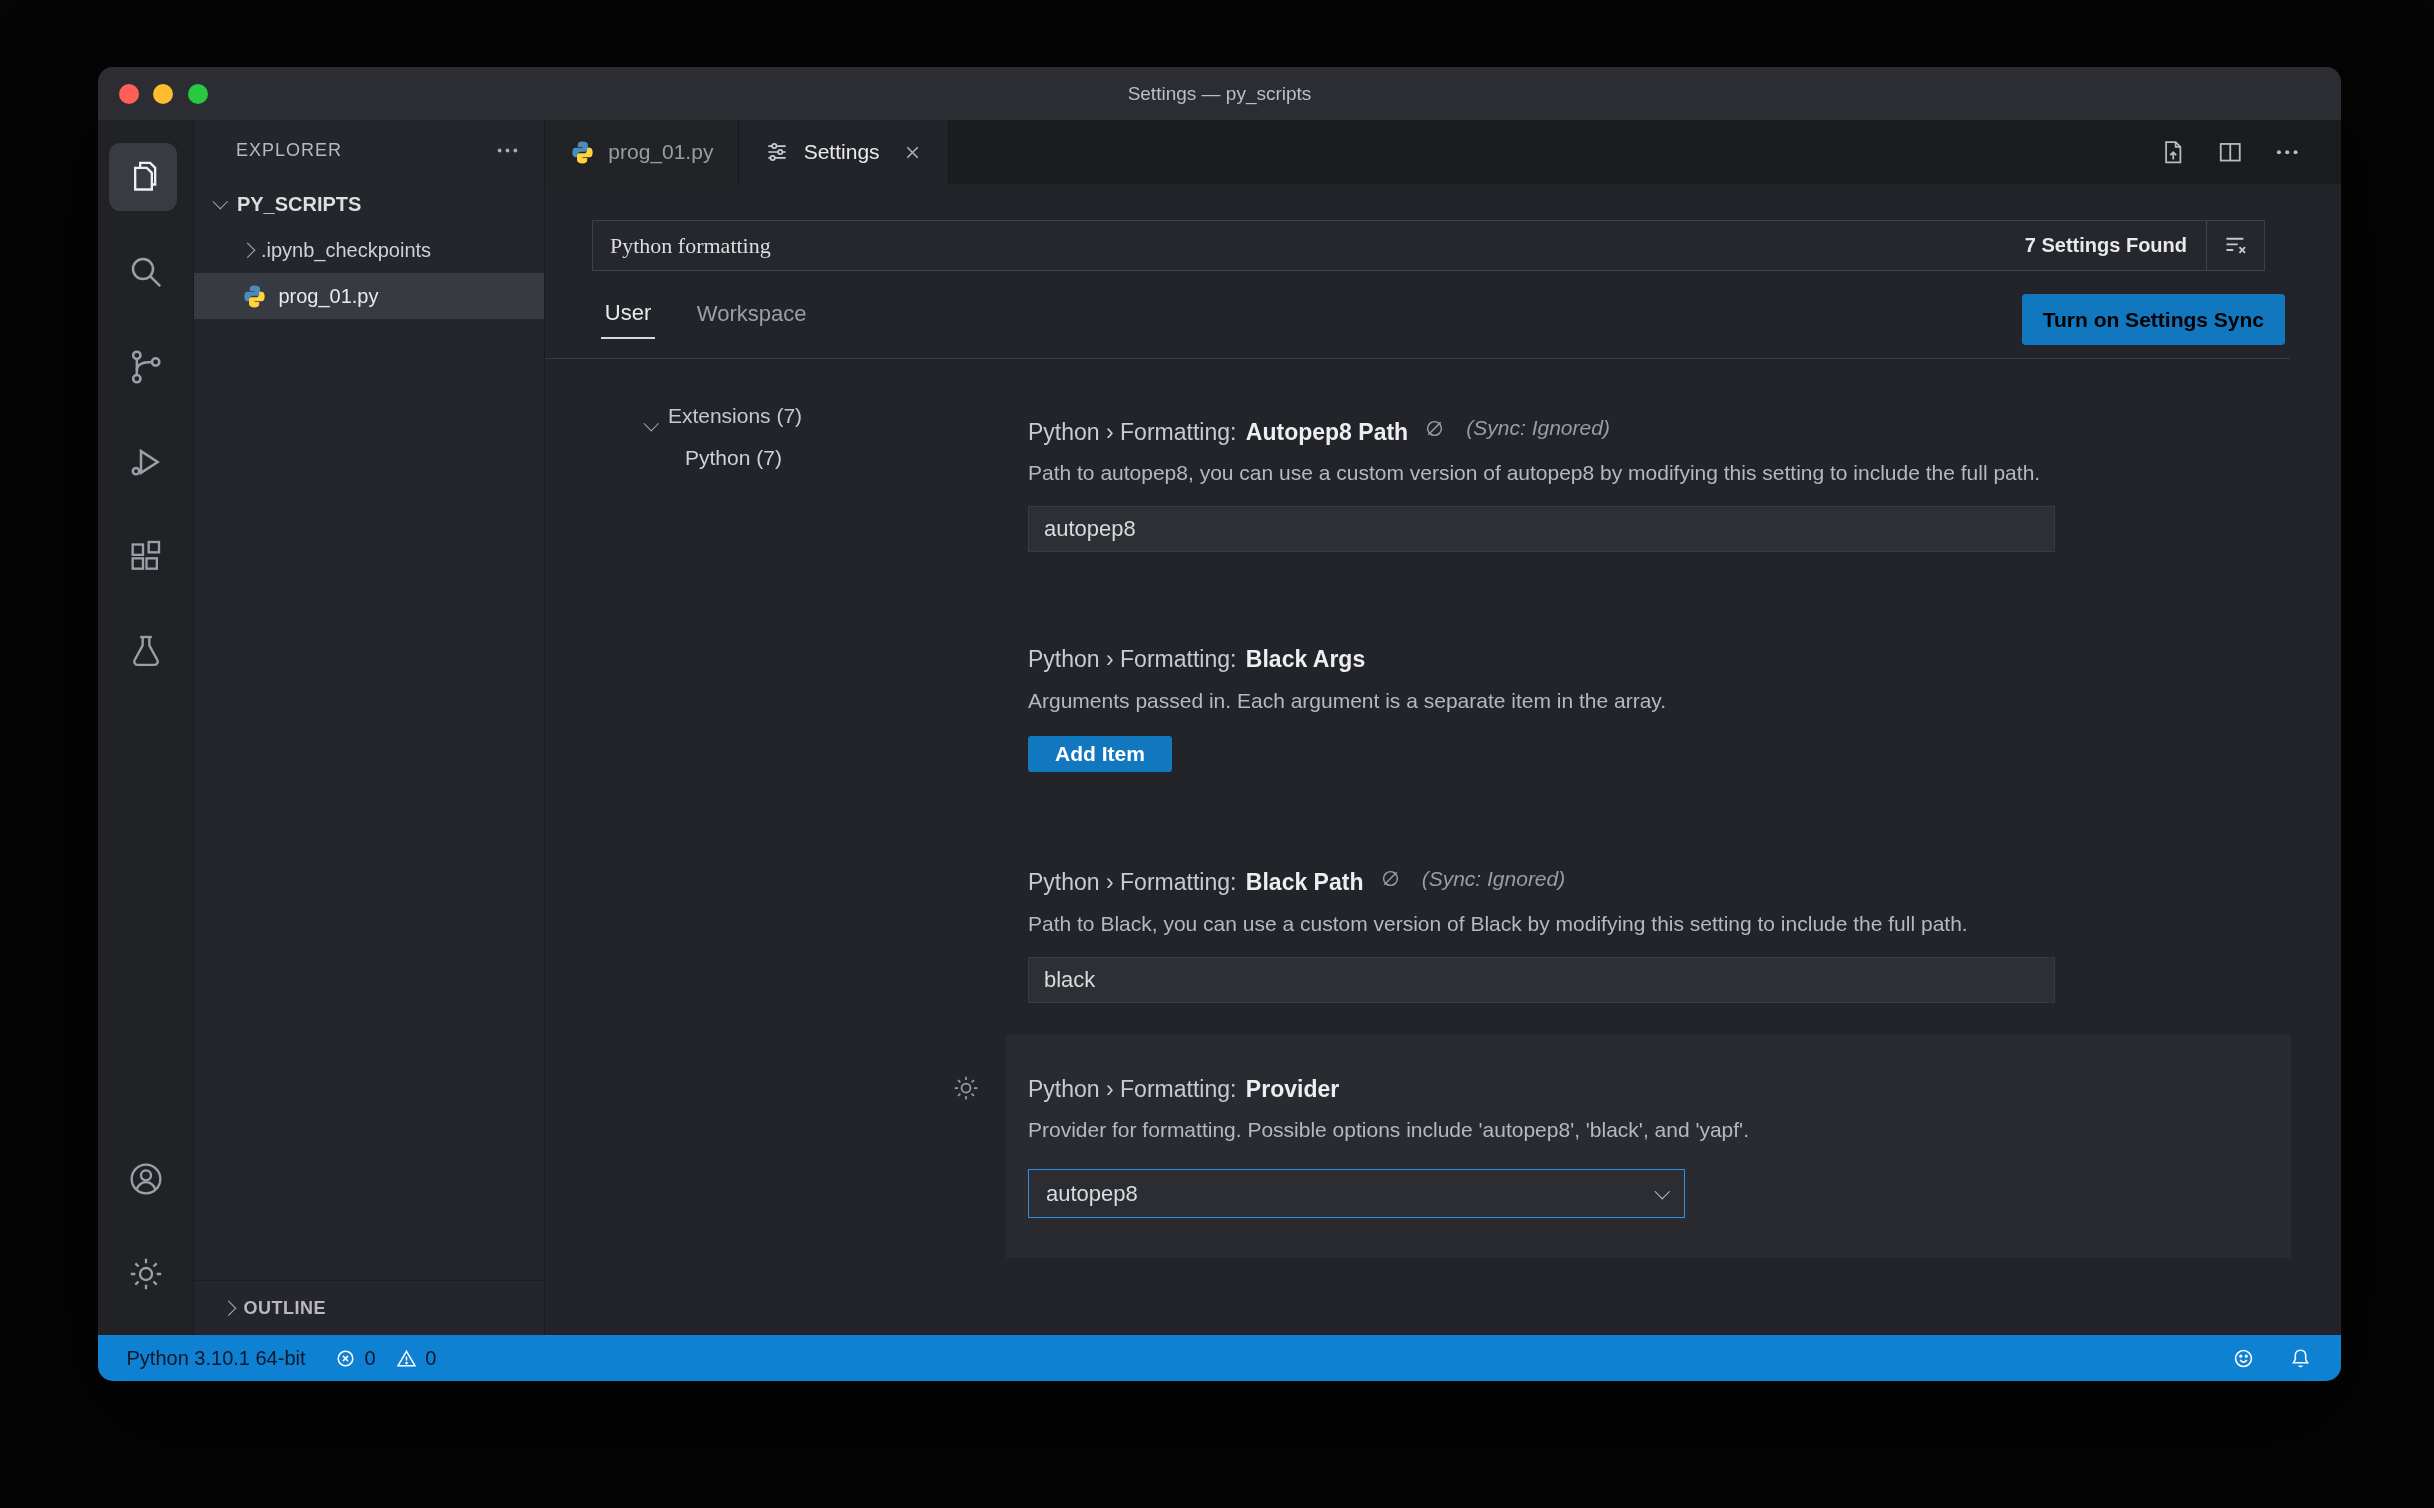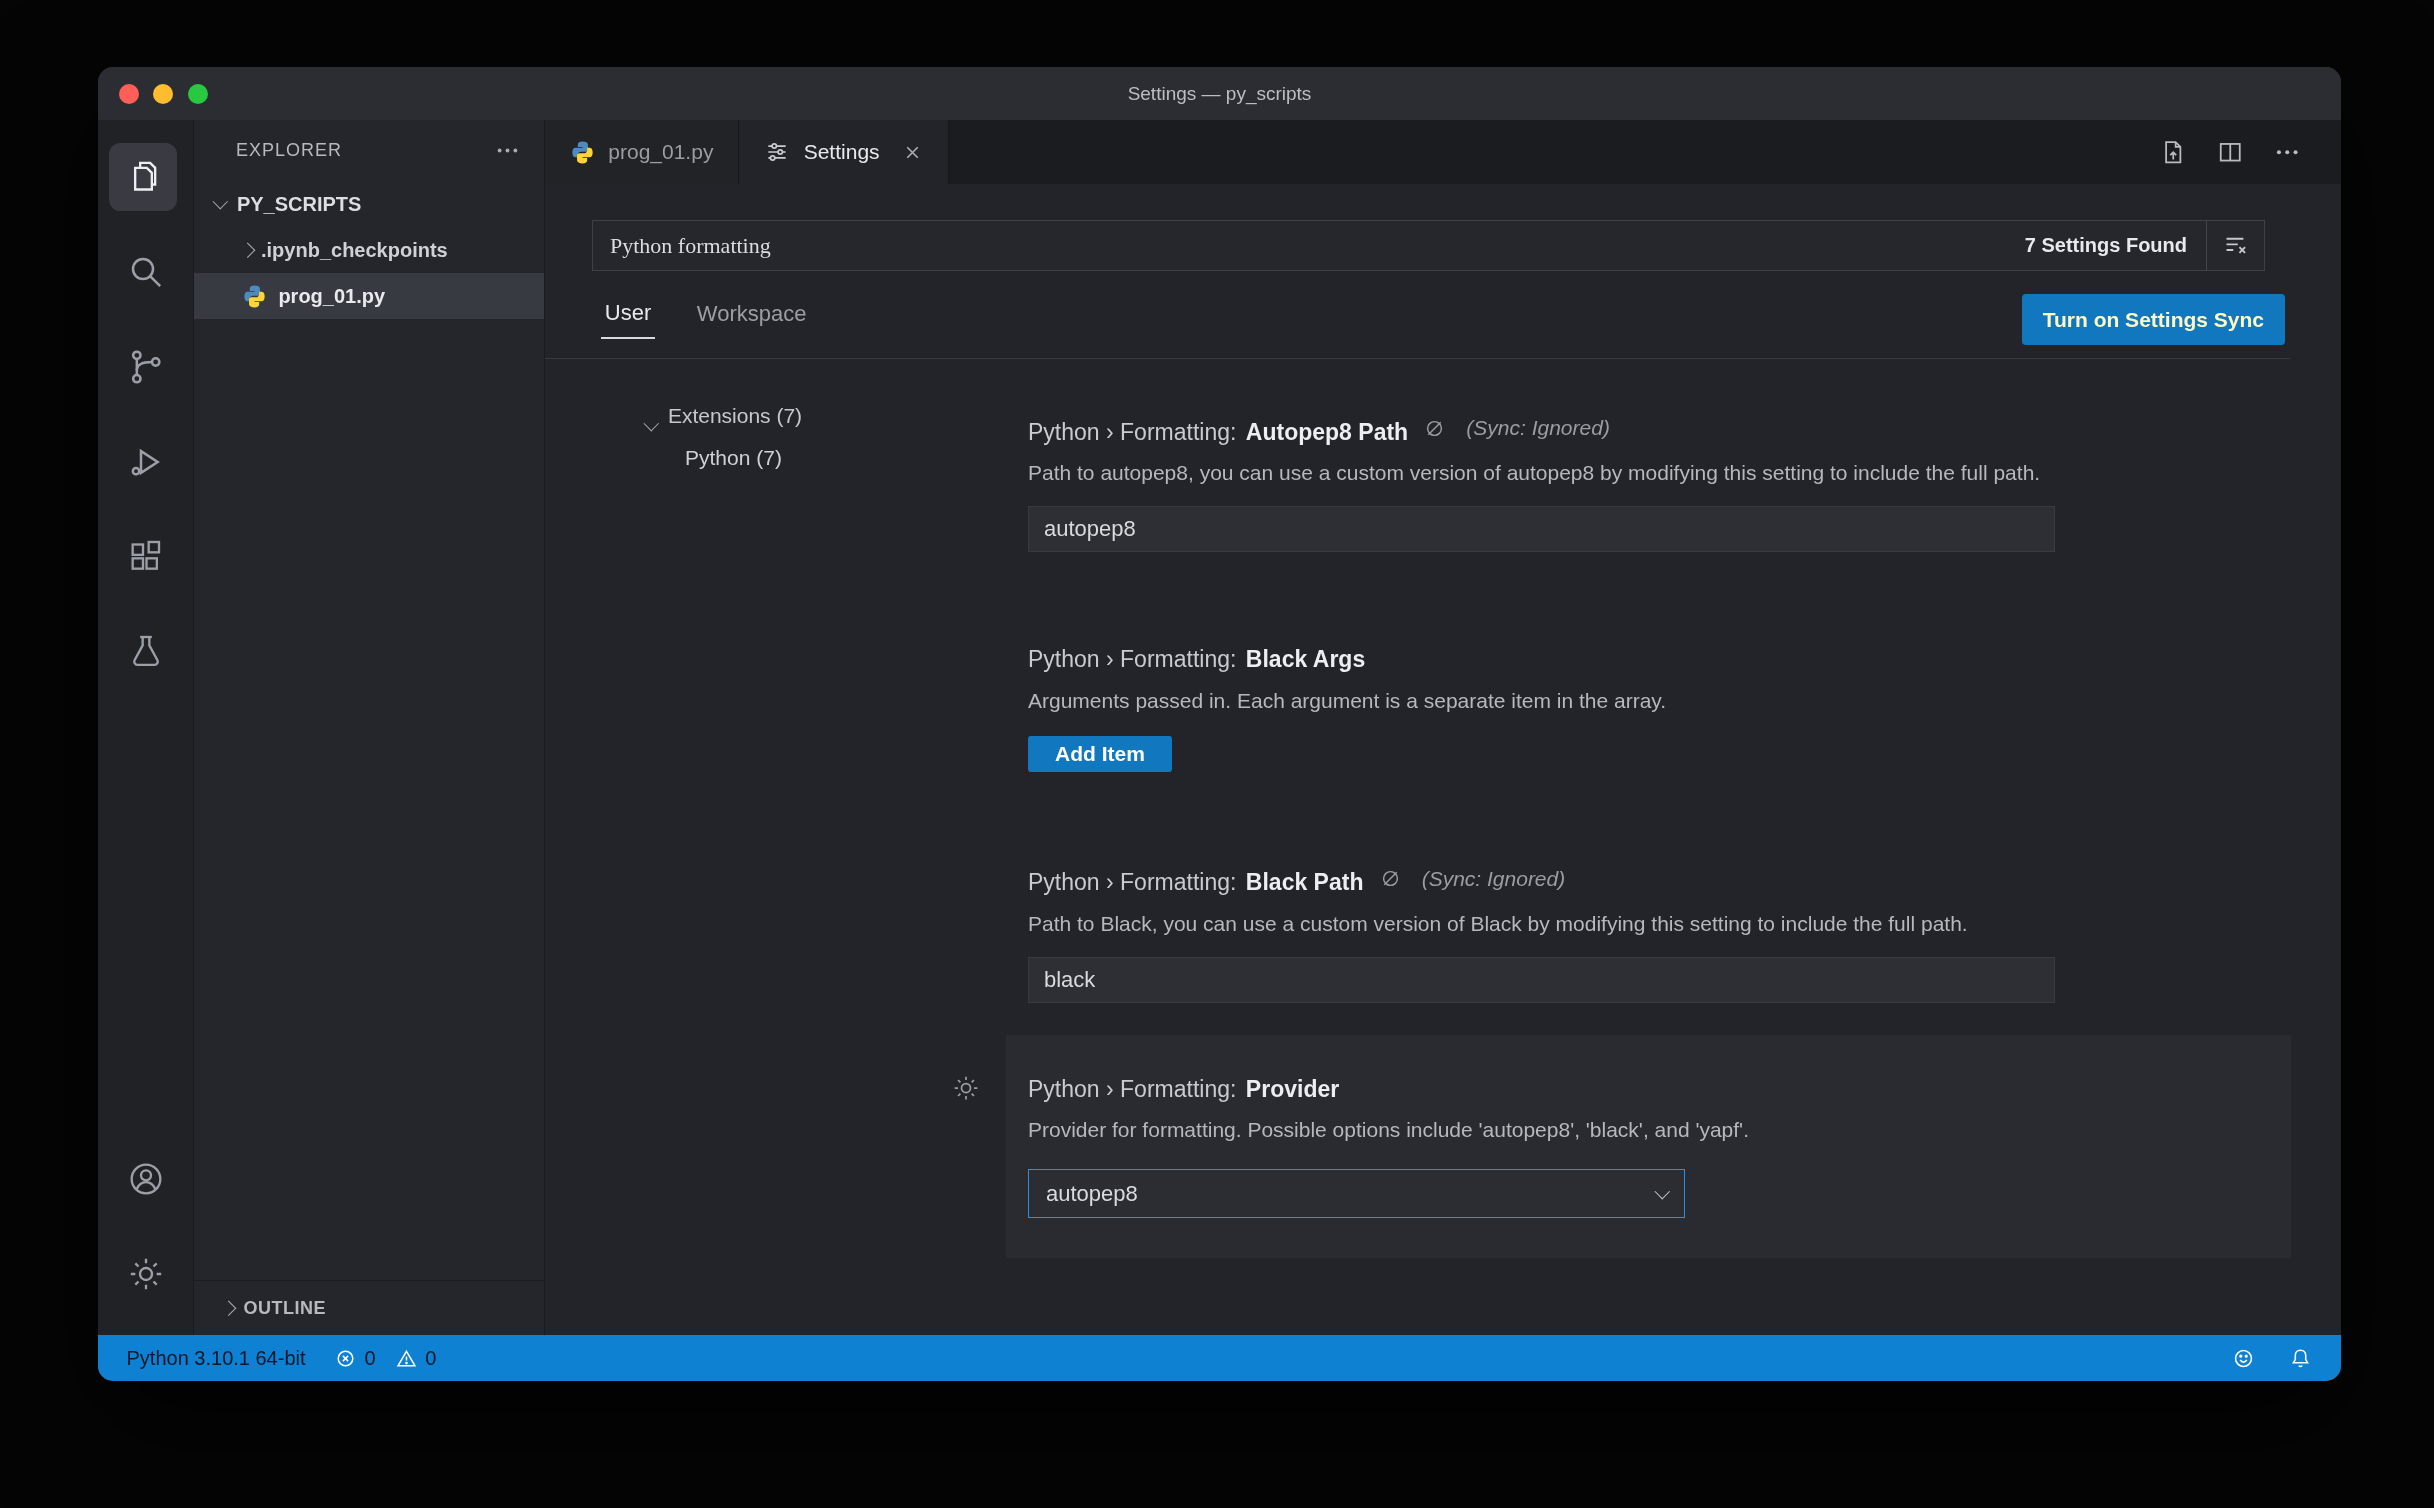--- a/index.html
+++ b/index.html
@@ -25,21 +25,21 @@
   .act-item svg { stroke:#9ba0a8; }
   .act-item.active::before { content:""; position:absolute; left:11.4px; top:13.3px; width:68px; height:68px; background:#3a3b42; border-radius:11.4px; }
   .act-item.active svg { stroke:#eceef1; position:relative; }
   .act-item .ic { position:relative; display:flex; }
   .act-spacer { flex:1; }
 
   .sidebar { width:351px; background:#25262b; border-right:1px solid #1a1b1f; display:flex; flex-direction:column; }
   .sb-header { height:61px; display:flex; align-items:center; padding:0 23px 0 42px; }
   .sb-title { font-size:18px; letter-spacing:1px; color:#b7b9be; }
   .sb-more { margin-left:auto; display:flex; cursor:pointer; }
-  .tree-row { height:46px; display:flex; align-items:center; gap:11.4px; font-size:20px; color:#cfd1d6; cursor:pointer; padding-left:21px;font-weight:bold; }
+  .tree-row { height:46px; display:flex; align-items:center; gap:11.4px; font-size:20px; color:#cfd1d6; cursor:pointer; padding-left:21px; }
   .tree-row.root { font-weight:700; color:#dddee2; }
   .tree-row.indent1 { padding-left:48px; }
   .tree-row.selected { background:#383a41; color:#e9eaee; }
   .chev { width:10.5px; height:10.5px; border-right:1.9px solid #a9acb2; border-bottom:1.9px solid #a9acb2; transform:rotate(45deg); margin-top:-4.8px; flex:0 0 auto; }
   .chev.right { transform:rotate(-45deg); margin-top:0; margin-right:-2.9px; }
   .outline-row { margin-top:auto; border-top:1px solid #1c1d21; height:55px; display:flex; align-items:center; gap:13.3px; padding-left:28.5px; font-size:18px; font-weight:700; letter-spacing:0.5px; color:#b7b9be; cursor:pointer; }
 
   
   .editor { flex:1; display:flex; flex-direction:column; min-width:0; background:#232429; }
   .tabbar { flex:0 0 64px; background:#1b1c20; display:flex; align-items:stretch; }
@@ -53,21 +53,21 @@
   .settings-editor { flex:1; overflow:hidden; display:flex; flex-direction:column; }
   .search-row { margin:36px 76px 0 47px; height:51px; background:#26272d; border:1px solid #3f4046; display:flex; align-items:center; }
   .search-input { flex:1; background:transparent; border:none; outline:none; color:#dcdde1; font-size:22px; padding:0 17px; font-family:Liberation Serif, serif; }
   .search-count { font-size:20px; font-weight:700; color:#e8e9ec; padding-right:19px; white-space:nowrap; }
   .filter-box { border-left:1px solid #45464c; height:100%; display:flex; align-items:center; padding:0 15px; cursor:pointer; }
 
   .scope-row { margin:23px 56px 0 56px; display:flex; align-items:center;justify-content:center; }
   .scope-tab { font-size:22px; padding:0 3.8px 11.4px; margin-right:38px; cursor:pointer; }
   .scope-tab.active { color:#e8e9ec; border-bottom:2.9px solid #d8d9dc; }
   .scope-tab.idle { color:#9b9ea4; }
-  .sync-btn { margin-left:auto; background:#1178bf; color:#fef9c3; font-size:21px; font-weight:600; height:51px; display:flex; align-items:center; padding:0 21px; border-radius:3.8px; cursor:pointer; }
+  .sync-btn { margin-left:auto; background:#1178bf; color:#000000; font-size:21px; font-weight:600; height:51px; display:flex; align-items:center; padding:0 21px; border-radius:3.8px; cursor:pointer; }
 
   .hdivider { height:1px; background:#3a3b40; margin:13.3px 51px 0 0; }
 
   .body-row { flex:1; display:flex; min-height:0; }
   .toc { width:483px; flex:0 0 483px; padding:27px 0 0 101px; }
   .toc-row { display:flex; align-items:flex-end; gap:11.4px; font-size:21px; color:#c6c8cd; height:42px; cursor:pointer; }
   .toc-row.indent { padding-left:39px; color:#cfd1d6; }
 
   .entries { flex:1; padding-top:53px; position:relative; }
   .setting { margin-bottom:91px; }

